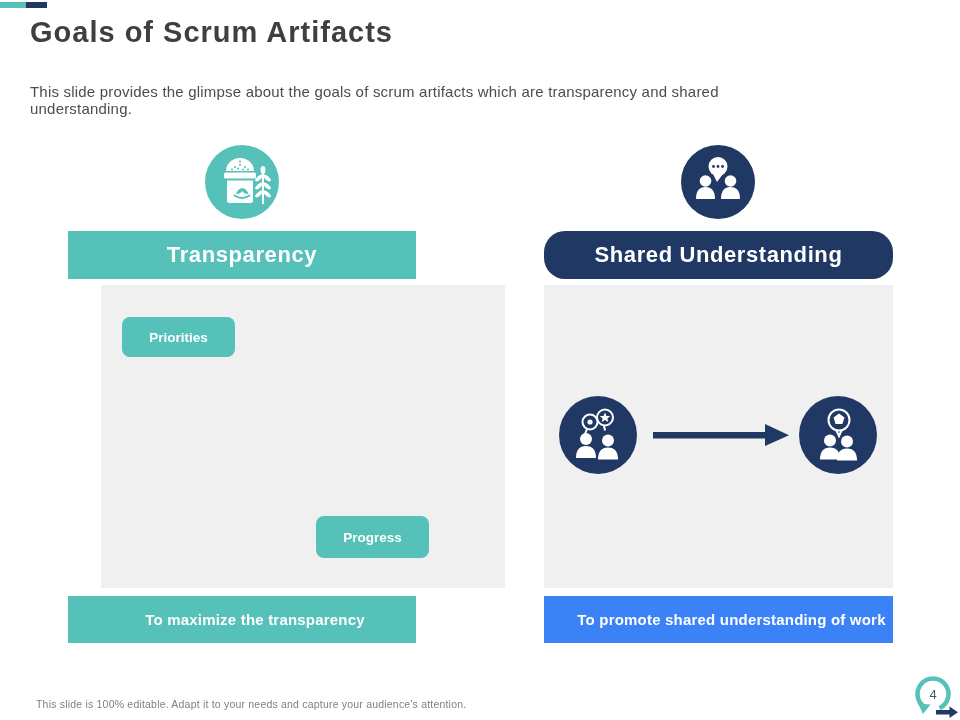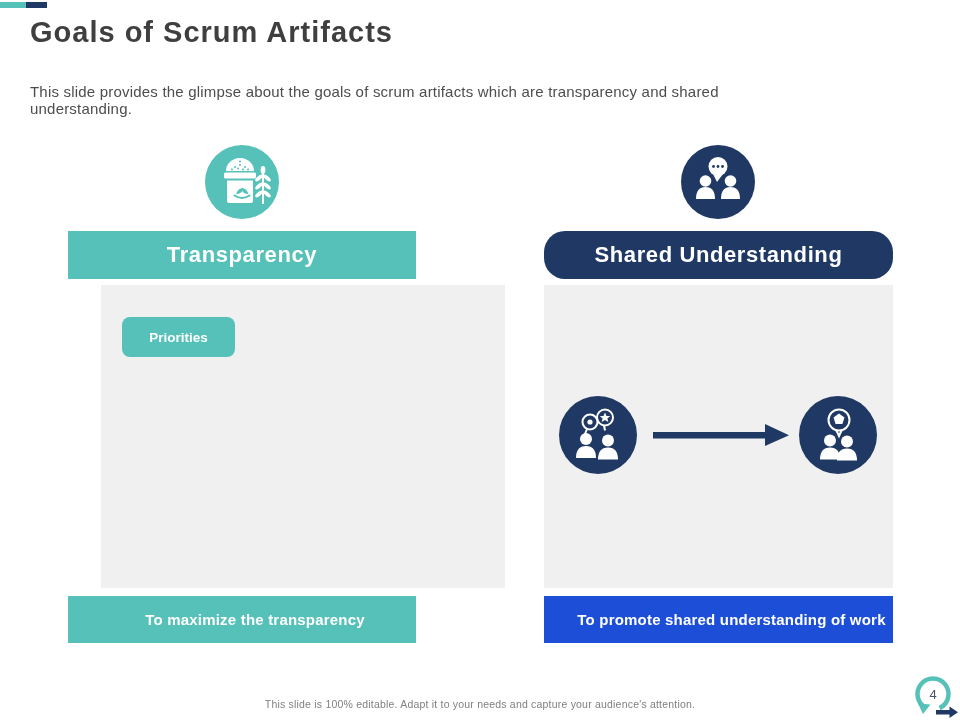--- a/index.html
+++ b/index.html
@@ -71,26 +71,26 @@
   .flow-circle.b { left: 255px; top: 111px; }
   .flow-arrow { position: absolute; left: 109px; top: 139px; width: 136px; height: 22px; }
 
   
   .caption-bar {
     top: 596px; height: 47px;
     display: flex; align-items: center; justify-content: center;
     color: #ffffff; font-size: 15px; font-weight: bold; letter-spacing: 0.2px; padding-left: 26px;
   }
   .caption-bar.teal { left: 68px; width: 348px; background: #55C1B8; }
-  .caption-bar.navy { left: 544px; width: 349px; background: #1d4ed8; }
+  .caption-bar.navy { left: 544px; width: 349px; background: #3b82f6; }
 
   
   .footer-note {
-    left: 0; top: 698px; width: 960px; text-align: center;
-    font-size: 10.5px; color: #808080; letter-spacing: 0.2px;
+    left: 0; top: 698px; width: 960px; text-align: left;
+    font-size: 10.5px; color: #808080; letter-spacing: 0.2px; padding-left: 36px;
   }
   .page-badge { left: 908px; top: 673px; width: 50px; height: 46px; }
   .page-badge text {
     font-family: "Liberation Sans", sans-serif;
     font-size: 13px; fill: #44546A;
   }
 </style>
 </head>
 <body>
 
@@ -151,20 +151,21 @@
       <path d="M40 56 q0 -12 9.5 -12 q9.5 0 9.5 12 z" fill="#ffffff"></path>
     </svg>
   </span>
 </div>
 
 <div class="abs col-header teal">Transparency</div>
 <div class="abs col-header navy">Shared Understanding</div>
 
 <div class="abs panel left">
   <div class="chip priorities">Priorities</div>
+  <div class="chip progress">Progress</div>
 </div>
 
 <div class="abs panel right">
   <div class="flow-circle a">
     <span>
       <svg width="78" height="78" viewBox="0 0 78 78">
         <circle cx="31" cy="28" r="7.5" fill="none" stroke="#ffffff" stroke-width="2"></circle>
         <circle cx="31" cy="28" r="2.6" fill="#ffffff"></circle>
         <path d="M28 35 l-2 5" stroke="#ffffff" stroke-width="2" fill="none"></path>
         <circle cx="46" cy="23.5" r="8" fill="none" stroke="#ffffff" stroke-width="2"></circle>

